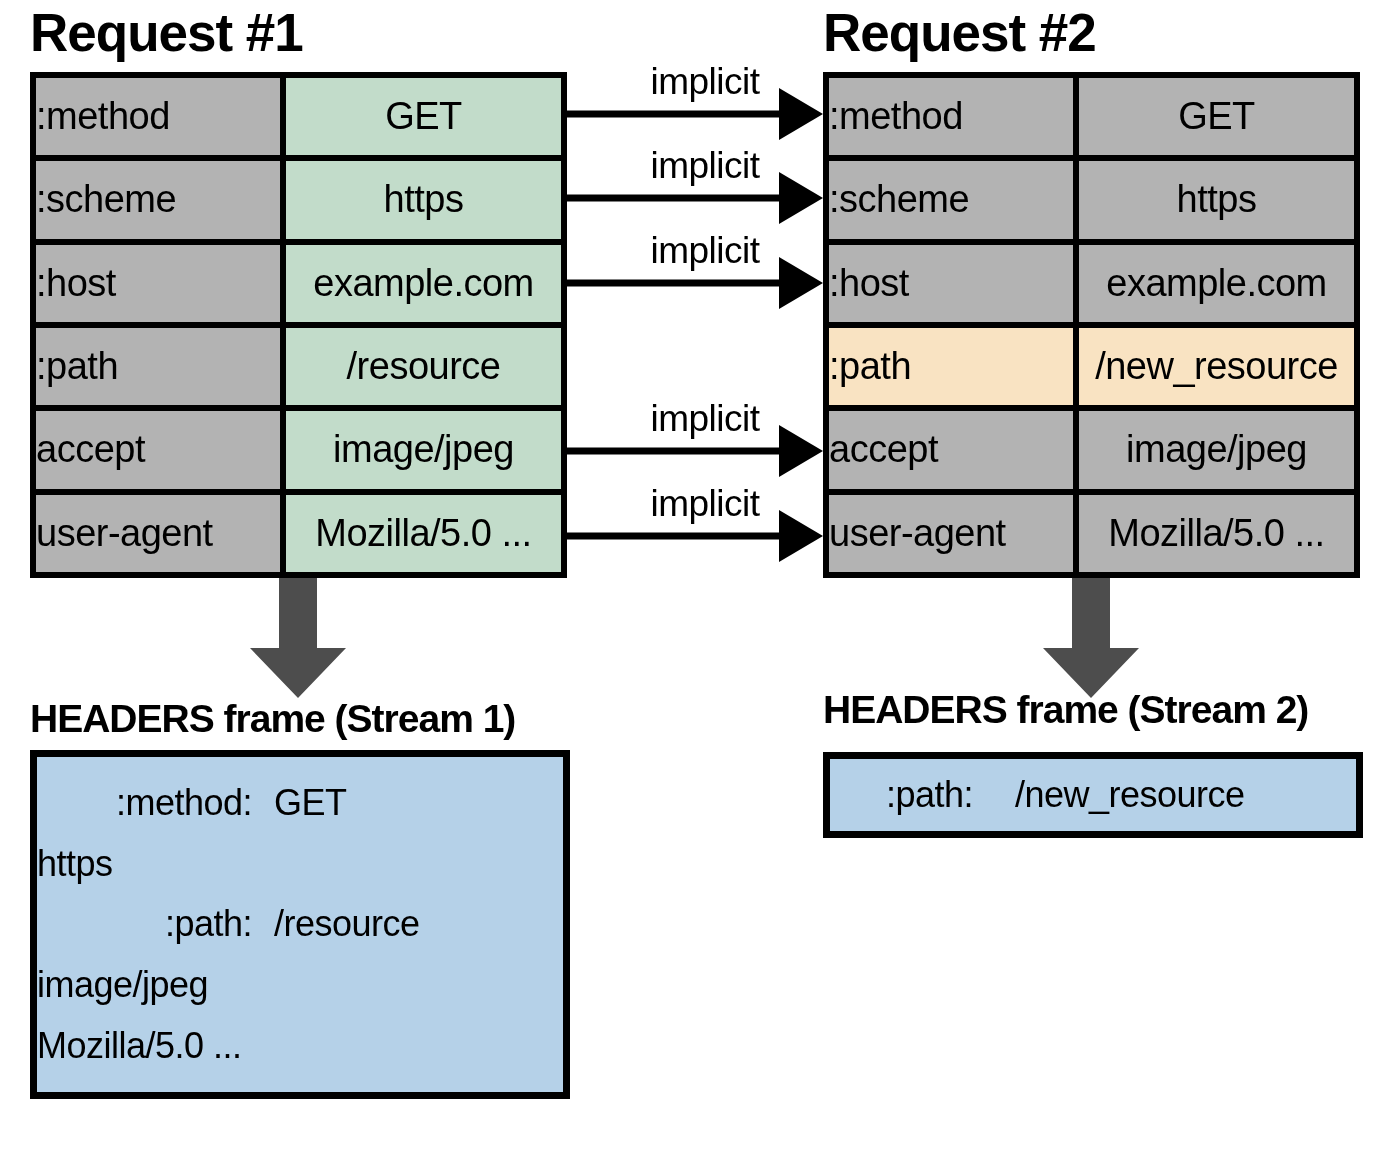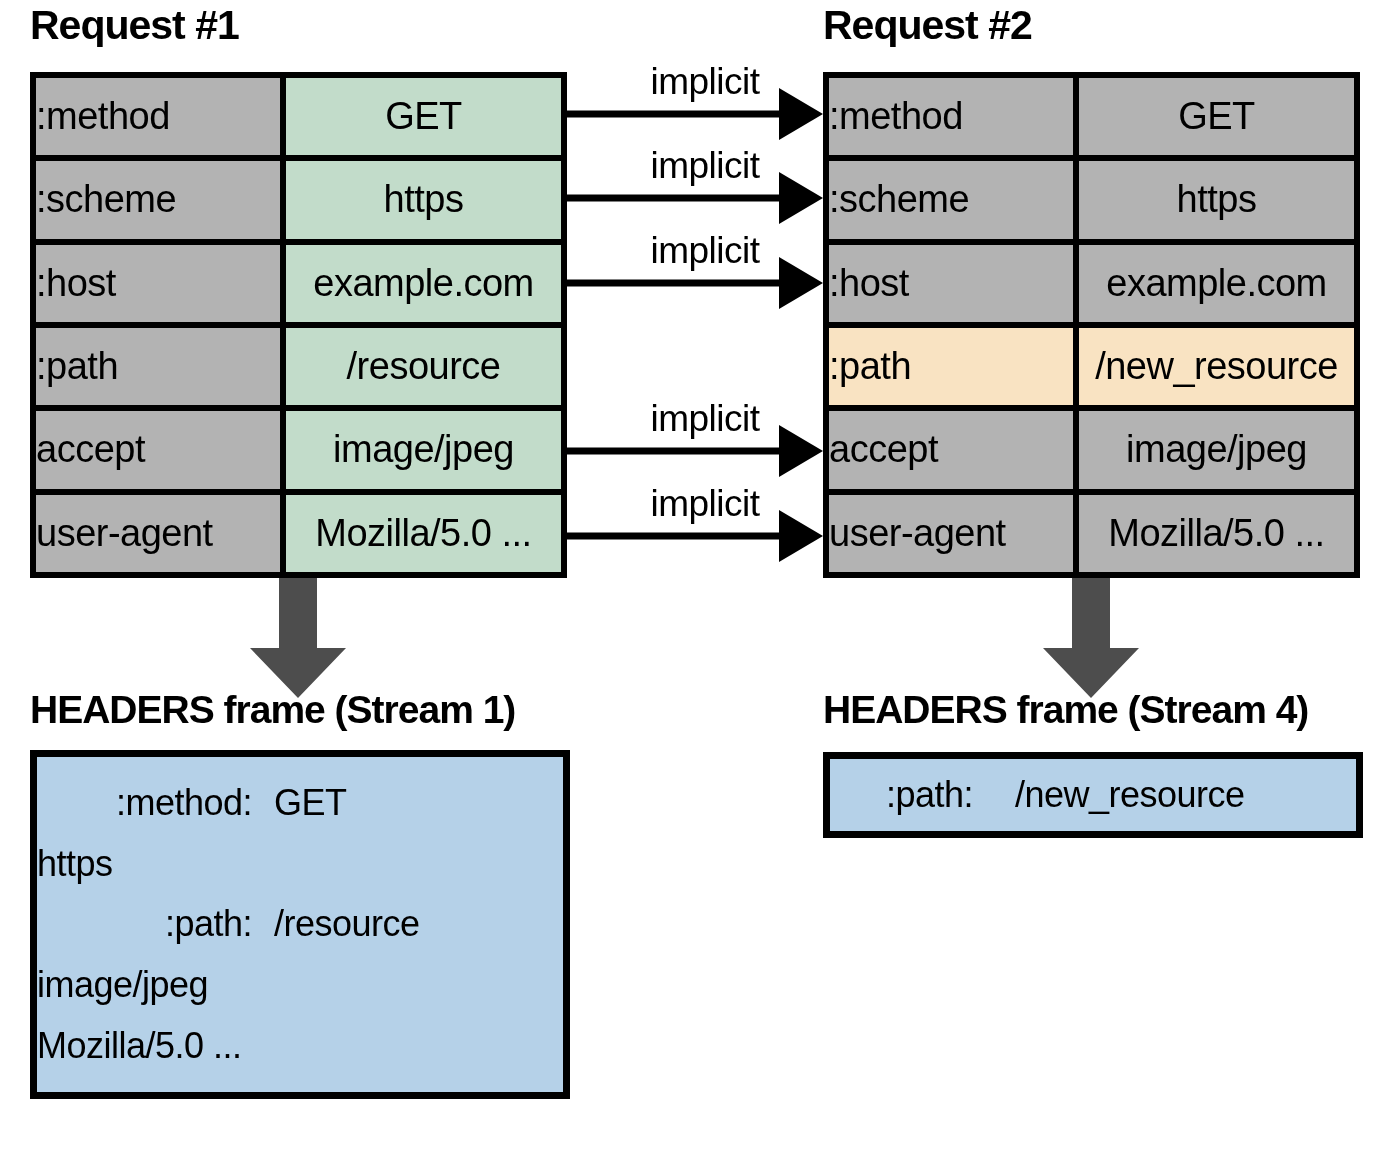--- a/index.html
+++ b/index.html
@@ -19,21 +19,21 @@
   .canvas {
     position: relative;
     width: 1400px;
     height: 1173px;
     background: #ffffff;
     overflow: hidden;
   }
   .req-title {
     position: absolute;
     top: 2px;
-    font-size: 41px;
+    font-size: 53px;
     font-weight: bold;
     letter-spacing: -1px;
     white-space: nowrap;
   }
   .req-title.left  { left: 30px; }
   .req-title.right { left: 823px; }
 
   table.hdr {
     position: absolute;
     top: 72px;
@@ -94,21 +94,21 @@
   .down-arrow-svg.right { left: 1033px; }
 
   .frame-title {
     position: absolute;
     top: 688px;
     font-size: 39px;
     font-weight: bold;
     letter-spacing: -1px;
     white-space: nowrap;
   }
-  .frame-title.left  { left: 30px; }
+  .frame-title.left  { left: 30px; margin-top: 9px; }
   .frame-title.right { left: 823px; }
 
   .frame-box {
     position: absolute;
     width: 540px;
     background: var(--blue);
     border: 7px solid var(--border);
     display: flex;
     flex-direction: column;
     justify-content: space-evenly;
@@ -223,21 +223,21 @@
   <div class="implicit-label" style="top:480px">implicit</div>
 
   <svg class="down-arrow-svg left" viewBox="0 0 116 122">
     <polygon points="39,0 77,0 77,70 106,70 58,120 10,70 39,70" fill="#4d4d4d"></polygon>
   </svg>
   <svg class="down-arrow-svg right" viewBox="0 0 116 122">
     <polygon points="39,0 77,0 77,70 106,70 58,120 10,70 39,70" fill="#4d4d4d"></polygon>
   </svg>
 
   <div class="frame-title left">HEADERS frame (Stream 1)</div>
-  <div class="frame-title right">HEADERS frame (Stream 4)</div>
+  <div class="frame-title right">HEADERS frame (Stream 2)</div>
 
   <div class="frame-box box1">
     <div class="frame-line">
       <span class="fname">:method:</span>
       <span class="fvalue">GET</span>
     </div>
     <div class="frame-line">
       <span class="fvalue">https</span>
     </div>
     <div class="frame-line">

